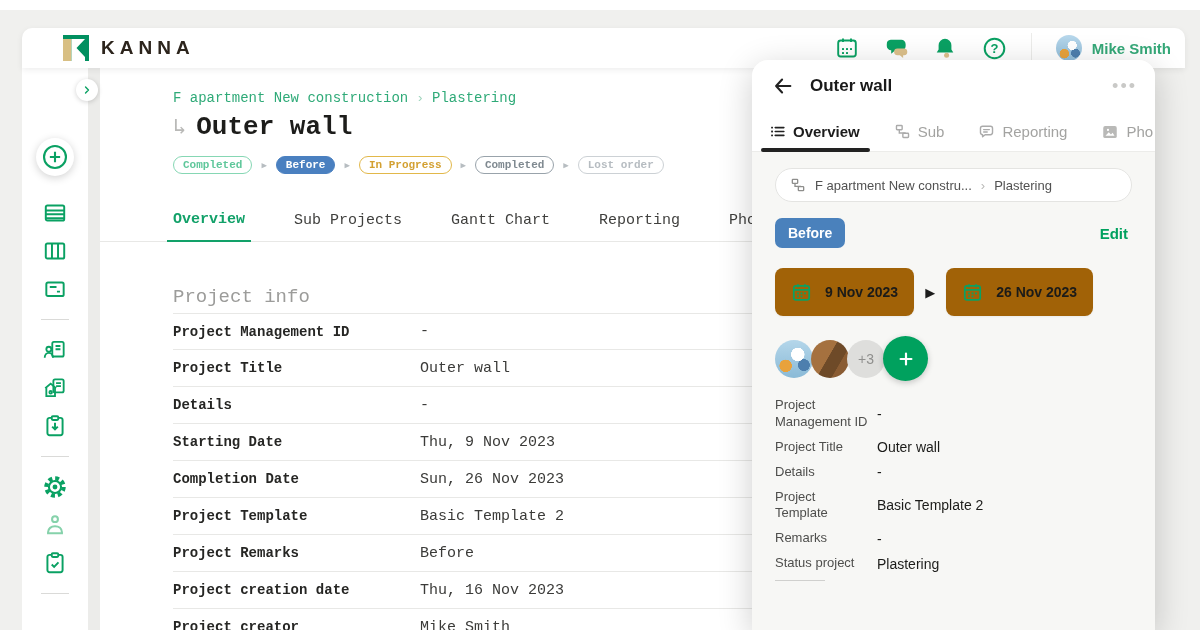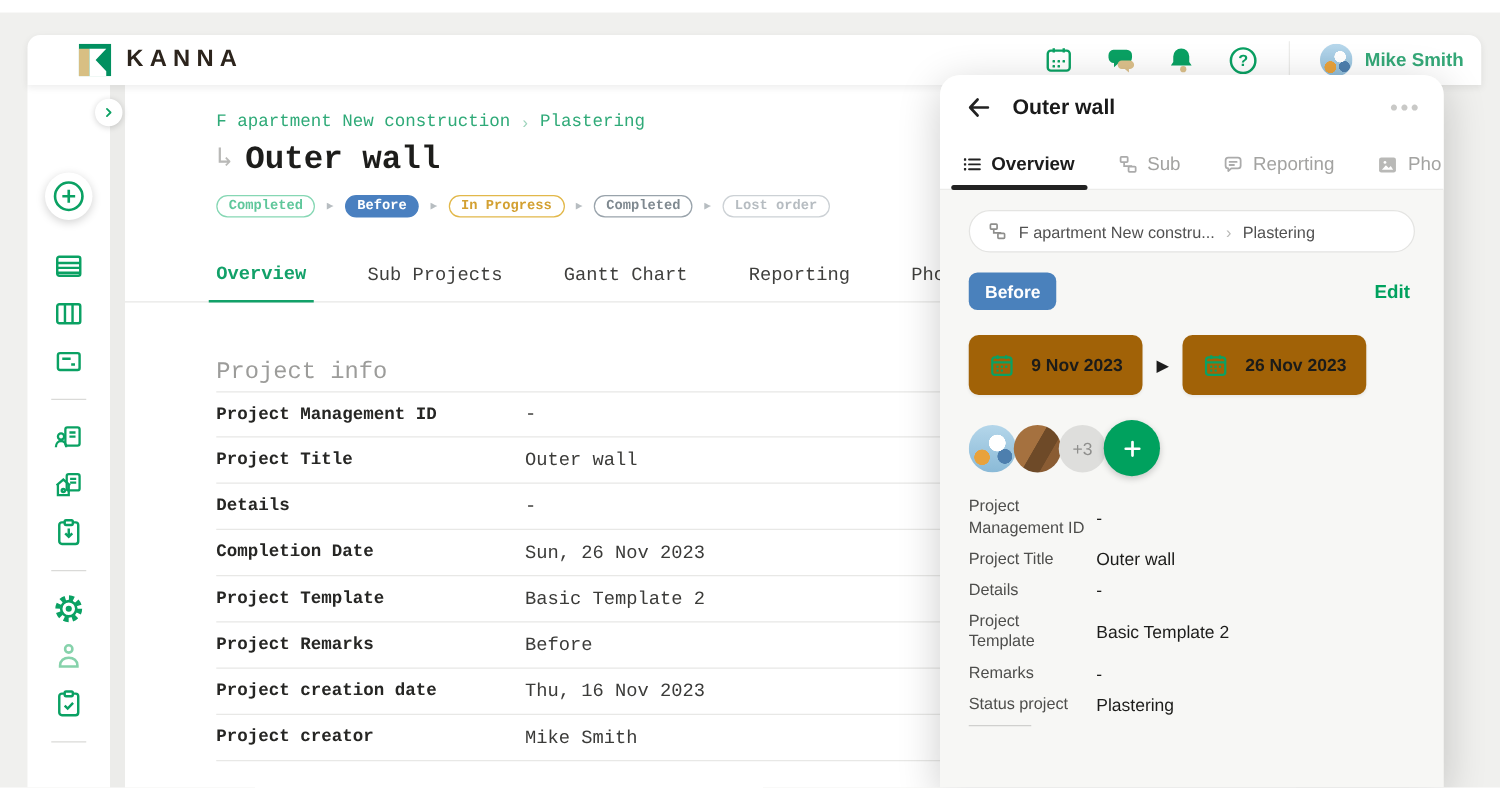--- a/index.html
+++ b/index.html
@@ -281,20 +281,24 @@
     </div>
     <div class="info-row">
       <span class="info-label">Project Title</span>
       <span class="info-value">Outer wall</span>
     </div>
     <div class="info-row">
       <span class="info-label">Details</span>
       <span class="info-value">-</span>
     </div>
     <div class="info-row">
+      <span class="info-label">Starting Date</span>
+      <span class="info-value">Thu, 9 Nov 2023</span>
+    </div>
+    <div class="info-row">
       <span class="info-label">Completion Date</span>
       <span class="info-value">Sun, 26 Nov 2023</span>
     </div>
     <div class="info-row">
       <span class="info-label">Project Template</span>
       <span class="info-value">Basic Template 2</span>
     </div>
     <div class="info-row">
       <span class="info-label">Project Remarks</span>
       <span class="info-value">Before</span>

